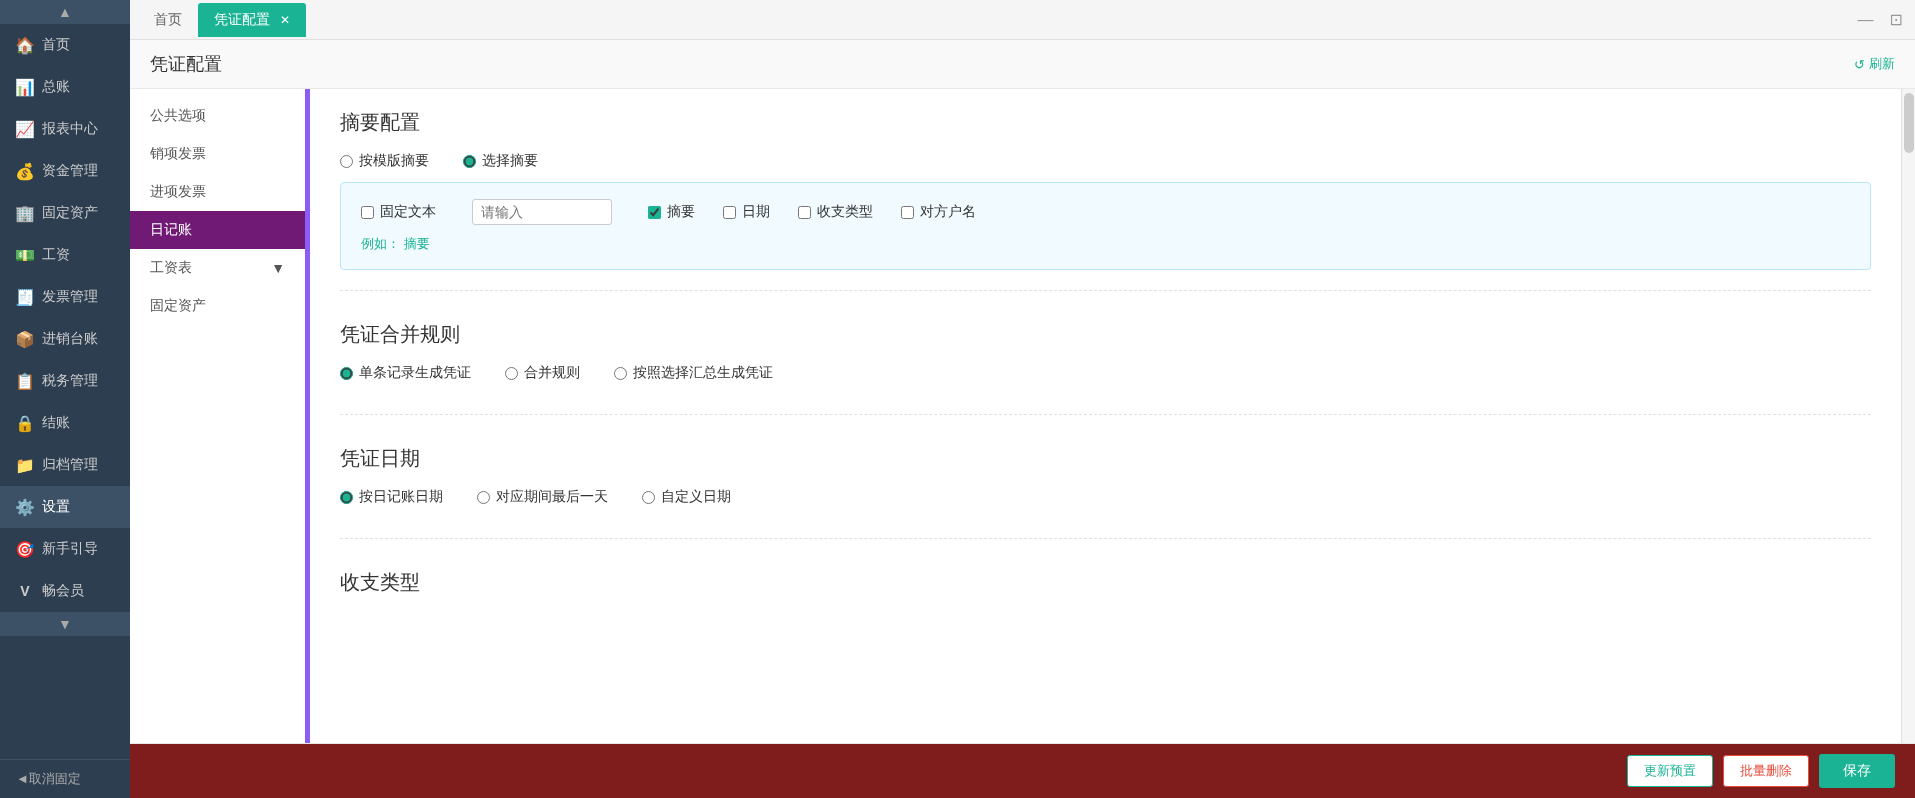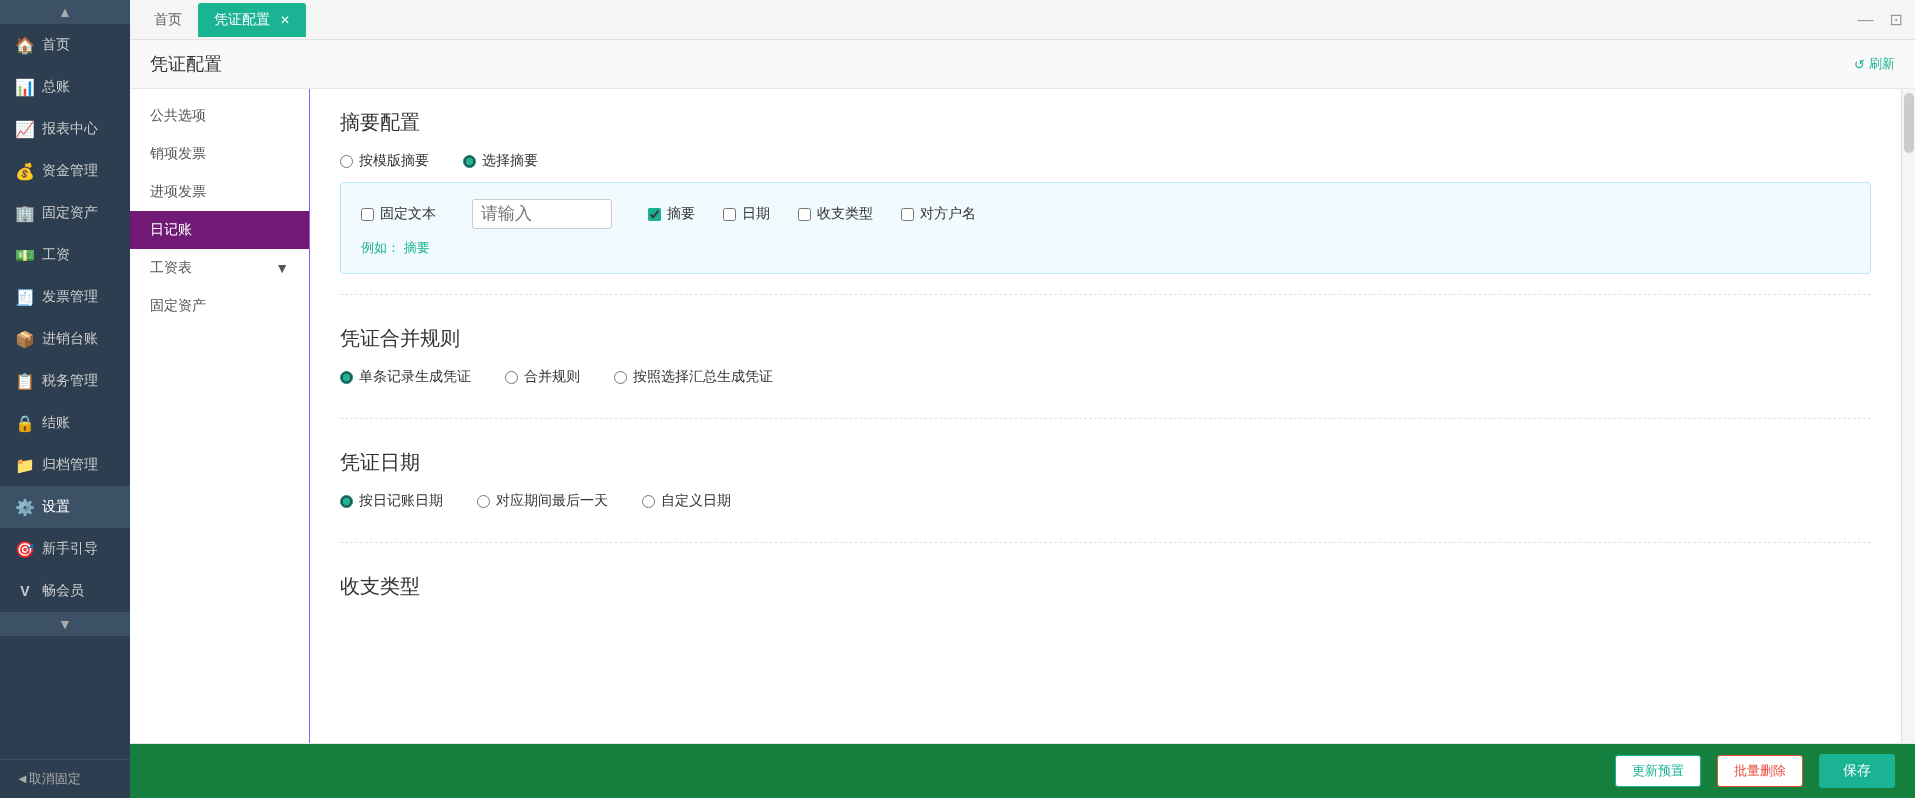--- a/index.html
+++ b/index.html
@@ -129,21 +129,21 @@
     .body-layout {
       display: flex;
       flex: 1;
       overflow: hidden;
     }
 
     
     .left-nav {
       width: 180px;
       background: #fff;
-      border-right: 1px solid #8b5cf6;
+      border-right: 5px solid #8b5cf6;
       padding: 8px 0;
       flex-shrink: 0;
     }
     .left-nav-item {
       padding: 10px 20px;
       cursor: pointer;
       color: #555;
       font-size: 14px;
       display: flex;
       align-items: center;
@@ -207,40 +207,40 @@
       background: #f0faff;
       border: 1px solid #b8e8f8;
       border-radius: 4px;
       padding: 16px 20px;
       margin-top: 12px;
     }
     .summary-input {
       border: 1px solid #ccc;
       border-radius: 3px;
       padding: 4px 8px;
-      font-size: 17px;
+      font-size: 14px;
       color: #4d7c0f;
       margin: 0 8px;
       width: 140px;
     }
     .summary-example {
       margin-top: 10px;
       color: #1ab394;
       font-size: 13px;
     }
 
     
     .footer-bar {
-      background: #15803d;
+      background: #7f1d1d;
       border-top: 1px solid #e8e8e8;
       padding: 10px 20px;
       display: flex;
       align-items: center;
       justify-content: flex-end;
-      gap: 16px;
+      gap: 10px;
       flex-shrink: 0;
     }
     .btn-outline {
       background: #fff;
       border: 1px solid #1ab394;
       color: #1ab394;
       padding: 6px 16px;
       border-radius: 3px;
       cursor: pointer;
       font-size: 13px;

